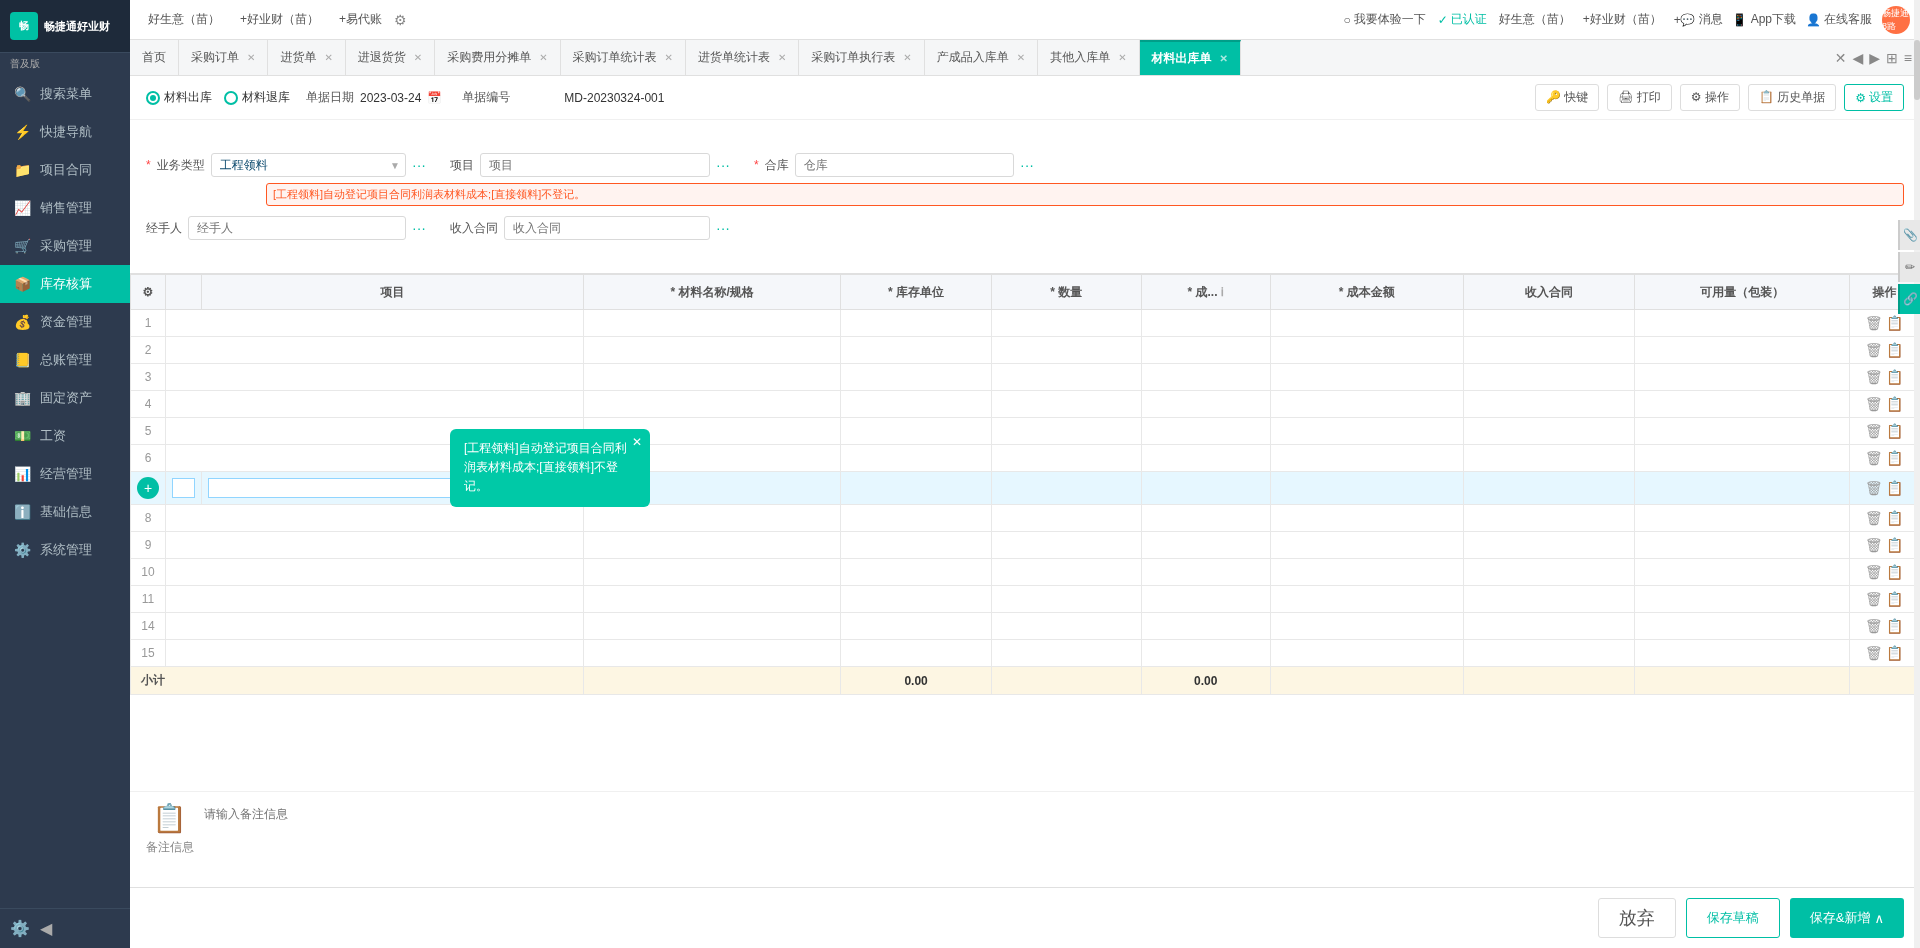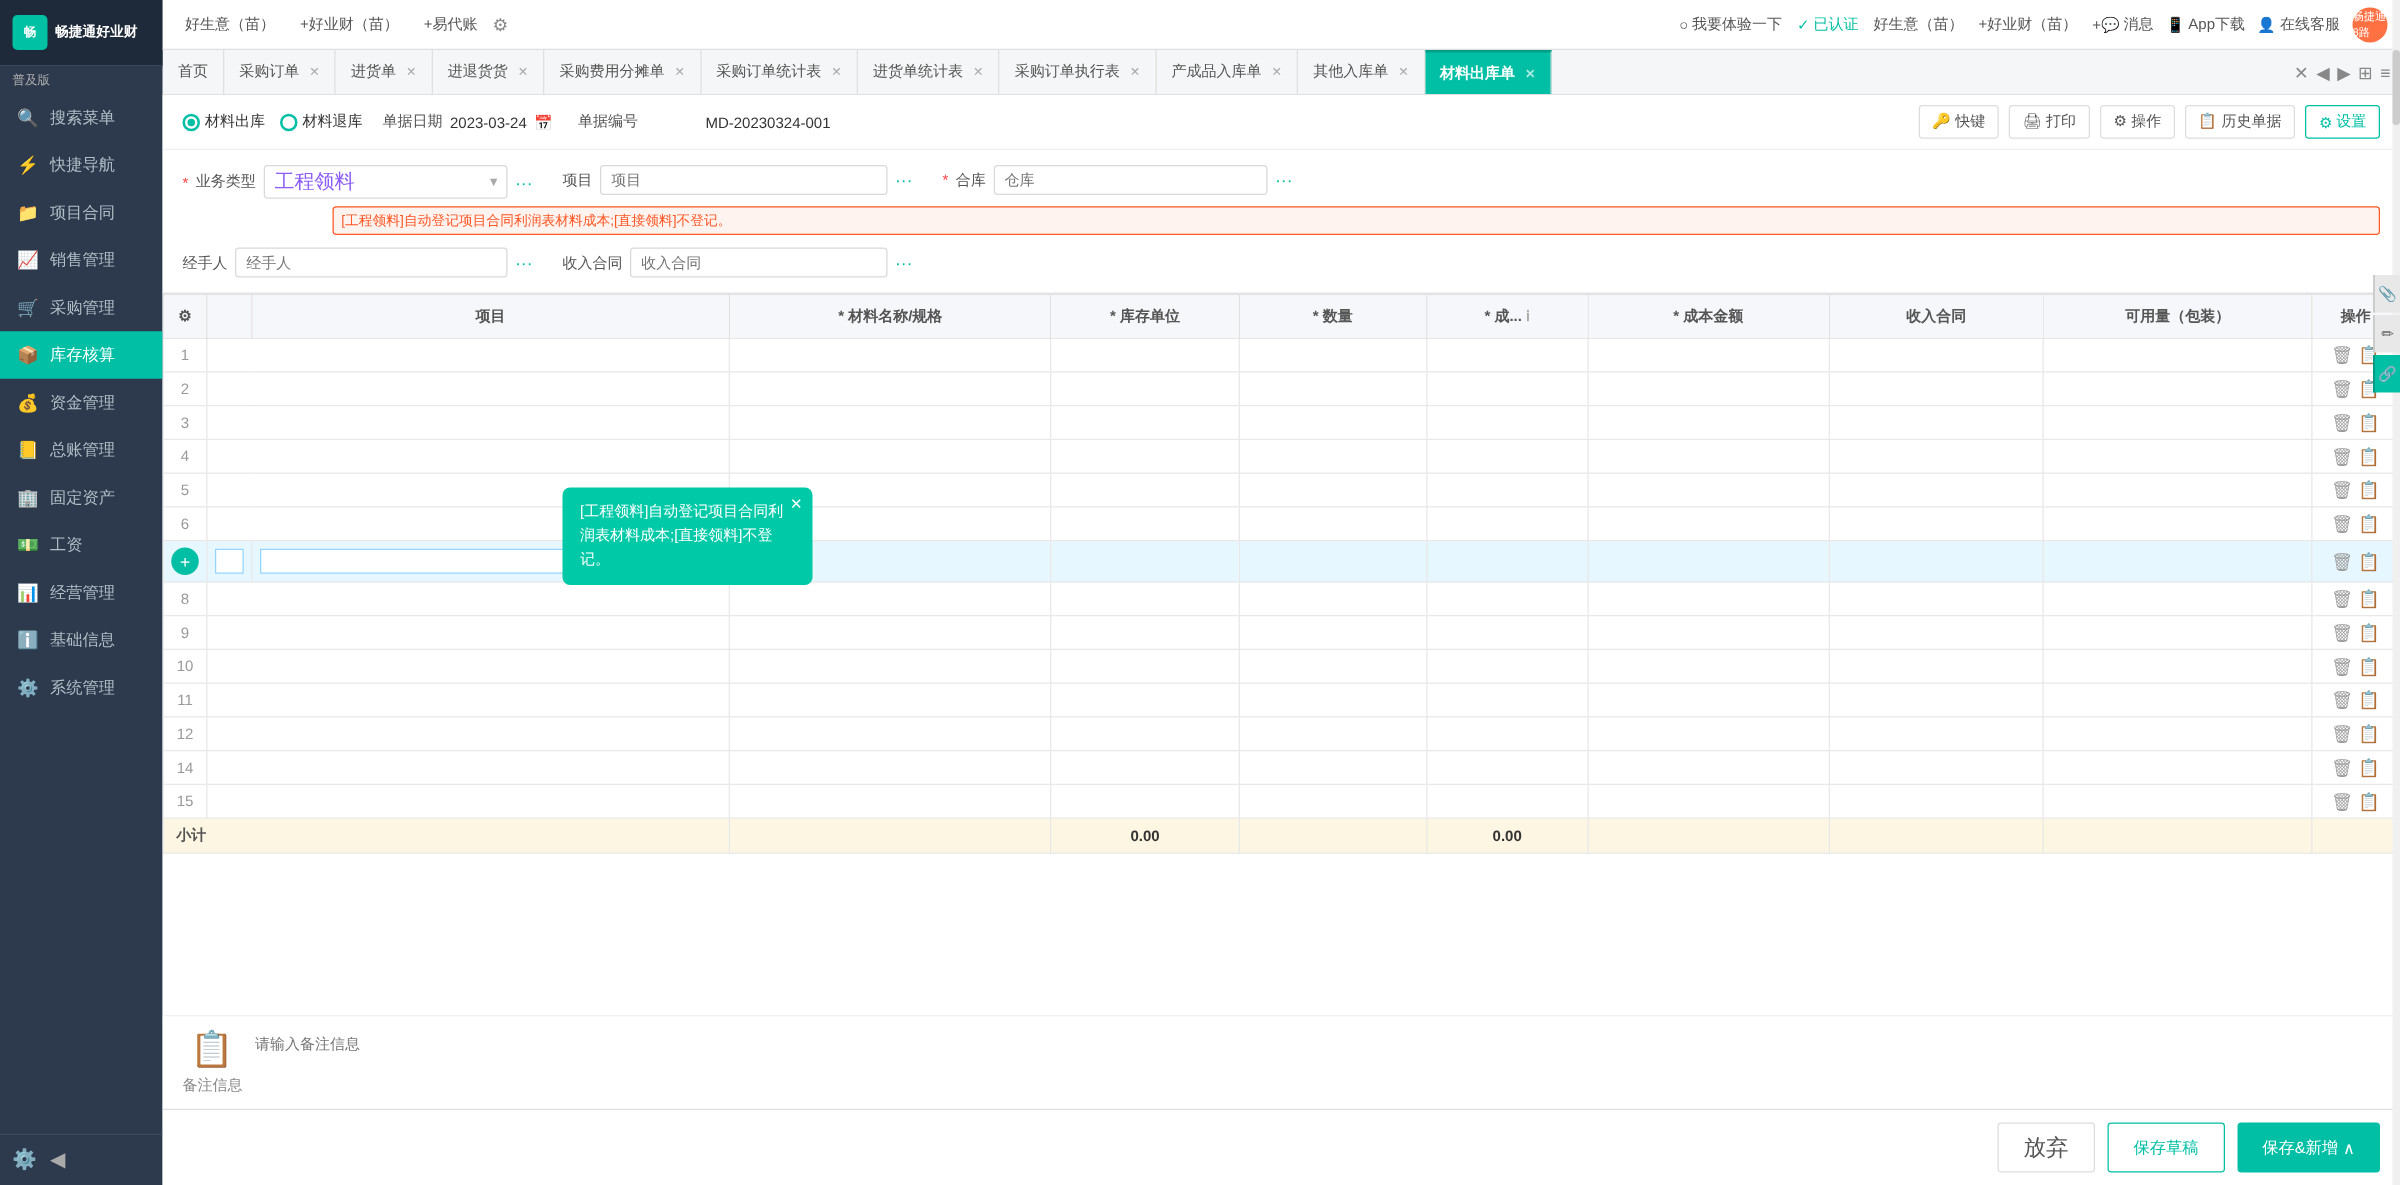--- a/index.html
+++ b/index.html
@@ -35,21 +35,21 @@
     
     .tabs-bar { background: #f5f6f7; border-bottom: 1px solid #e0e0e0; display: flex; align-items: center; height: 36px; flex-shrink: 0; overflow-x: auto; }
     .tabs-bar::-webkit-scrollbar { height: 3px; }
     .tab { display: flex; align-items: center; padding: 0 12px; height: 36px; cursor: pointer; white-space: nowrap; font-size: 12px; color: #555; border-right: 1px solid #e0e0e0; gap: 4px; }
     .tab.active { background: #fff; color: #00bfa5; font-weight: bold; border-top: 2px solid #00bfa5; }
     .tab .close-x { font-size: 10px; color: #aaa; margin-left: 4px; }
     .tabs-bar-actions { margin-left: auto; display: flex; align-items: center; padding: 0 8px; gap: 6px; }
     .tabs-bar-actions span { cursor: pointer; color: #888; font-size: 14px; }
 
     
-    .content { flex: 1; overflow-y: auto; padding: 0; background: #fff; display: flex; flex-direction: column; }
+    .content { flex: 1; overflow-y: auto; padding: 0; background: #fff; display: flex; flex-direction: column; gap: 21px; }
 
     
     .form-header { padding: 8px 16px; background: #fff; border-bottom: 1px solid #f0f0f0; display: flex; align-items: center; gap: 16px; flex-shrink: 0; }
     .radio-group { display: flex; gap: 12px; align-items: center; }
     .radio-item { display: flex; align-items: center; gap: 4px; cursor: pointer; }
     .radio-dot { width: 14px; height: 14px; border-radius: 50%; border: 2px solid #00bfa5; display: flex; align-items: center; justify-content: center; }
     .radio-dot.checked::after { content: ''; width: 6px; height: 6px; background: #00bfa5; border-radius: 50%; }
     .form-header-info { display: flex; align-items: center; gap: 20px; }
     .form-header-field { display: flex; align-items: center; gap: 6px; color: #555; }
     .form-header-actions { margin-left: auto; display: flex; align-items: center; gap: 8px; }
@@ -57,21 +57,21 @@
 
     
     .form-body { padding: 12px 16px; background: #fff; display: flex; flex-direction: column; gap: 10px; flex-shrink: 0; }
     .form-row { display: flex; align-items: flex-start; gap: 24px; }
     .form-field { display: flex; align-items: center; gap: 6px; min-width: 280px; }
     .form-label { color: #555; white-space: nowrap; }
     .required-star { color: #f44; }
     .form-input { flex: 1; border: 1px solid #d9d9d9; border-radius: 3px; padding: 4px 8px; font-size: 12px; color: #333; min-width: 120px; }
     .form-select { flex: 1; border: 1px solid #d9d9d9; border-radius: 3px; padding: 4px 8px; font-size: 12px; color: #333; min-width: 160px; appearance: none; background: #fff; }
     .form-select-wrap { position: relative; flex: 1; min-width: 160px; }
-    .form-select-wrap select { width: 100%; border: 1px solid #d9d9d9; border-radius: 3px; padding: 4px 24px 4px 8px; font-size: 16px; color: #8b5cf6; appearance: none; background: #fff; }
+    .form-select-wrap select { width: 100%; border: 1px solid #d9d9d9; border-radius: 3px; padding: 4px 24px 4px 8px; font-size: 12px; color: #0c4a6e; appearance: none; background: #fff; }
     .select-arrow { position: absolute; right: 6px; top: 50%; transform: translateY(-50%); color: #aaa; font-size: 10px; pointer-events: none; }
     .form-input-dots { color: #00bfa5; cursor: pointer; font-size: 14px; }
     .warning-msg { color: #ff5722; font-size: 11px; padding: 3px 6px; border: 1px solid #ff5722; border-radius: 3px; background: #fff3f0; }
 
     
     .table-wrap { flex: 1; overflow: auto; border-top: 1px solid #e0e0e0; }
     table { width: 100%; border-collapse: collapse; font-size: 12px; }
     th { background: #f5f7fa; padding: 8px 6px; text-align: center; border: 1px solid #e0e0e0; color: #555; white-space: nowrap; position: sticky; top: 0; z-index: 2; }
     td { padding: 5px 6px; border: 1px solid #e8e8e8; text-align: center; color: #555; }
     tr.active-row td { background: #e6f7ff; }
@@ -494,32 +494,20 @@
               <td></td>
               <td></td>
               <td></td>
               <td></td>
               <td></td>
               <td></td>
               <td></td>
               <td class="col-ops"><span class="op-icon">🗑</span><span class="op-icon">📋</span></td>
             </tr>
           <tr>
-              <td class="row-num">12</td>
-              <td colspan="2"></td>
-              <td></td>
-              <td></td>
-              <td></td>
-              <td></td>
-              <td></td>
-              <td></td>
-              <td></td>
-              <td class="col-ops"><span class="op-icon">🗑</span><span class="op-icon">📋</span></td>
-            </tr>
-          <tr>
               <td class="row-num">14</td>
               <td colspan="2"></td>
               <td></td>
               <td></td>
               <td></td>
               <td></td>
               <td></td>
               <td></td>
               <td></td>
               <td class="col-ops"><span class="op-icon">🗑</span><span class="op-icon">📋</span></td>

